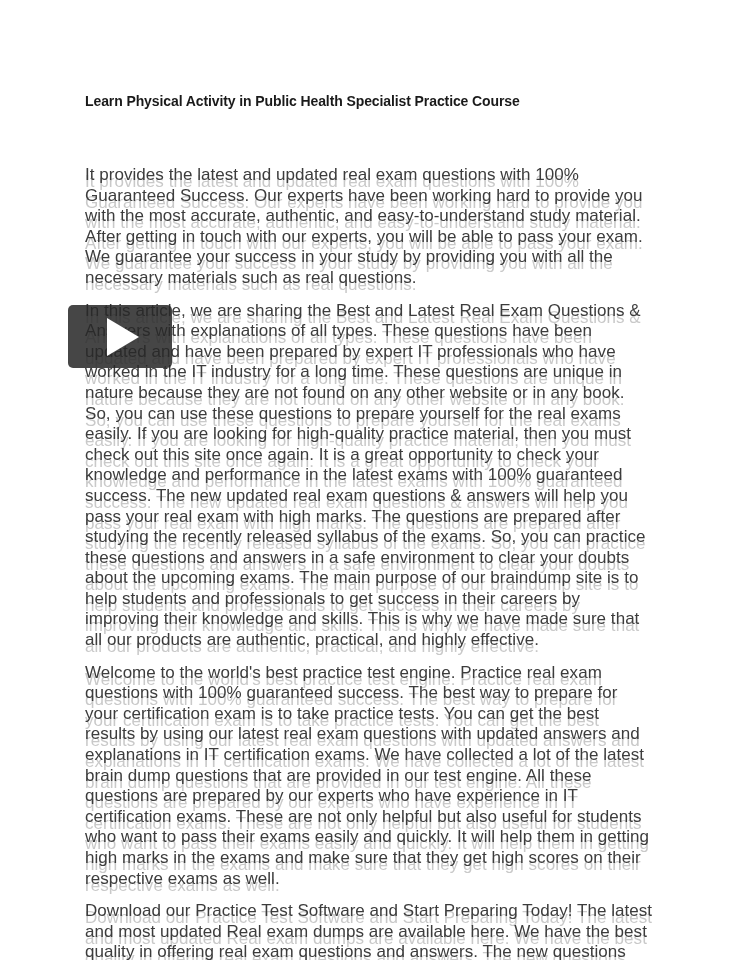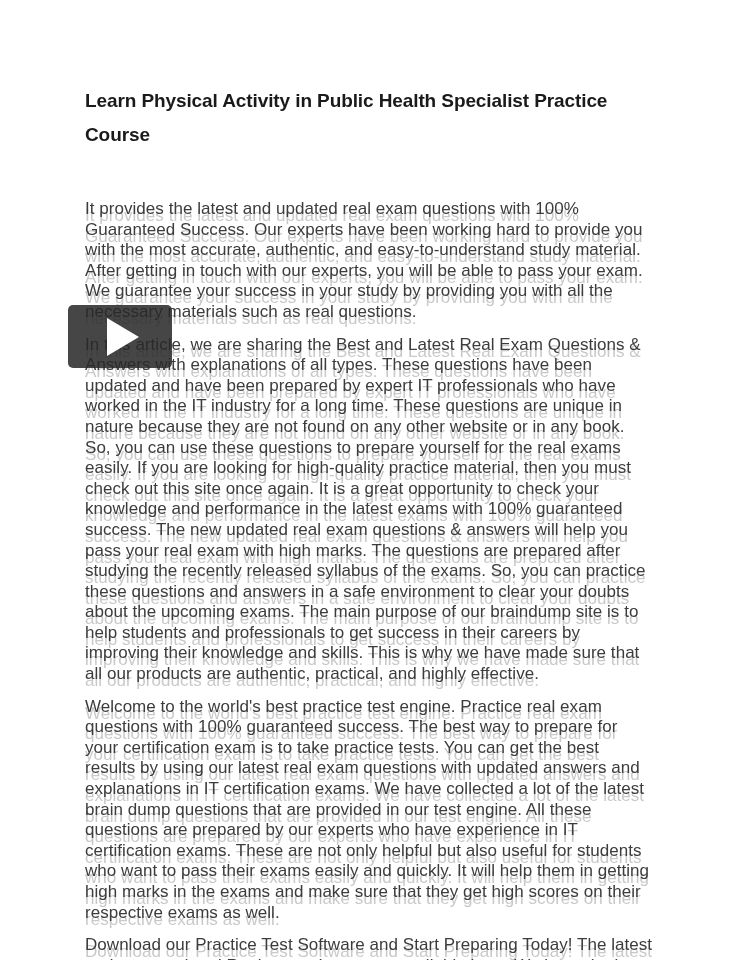--- a/index.html
+++ b/index.html
@@ -24,21 +24,21 @@
   }
 
   .content {
     position: absolute;
     left: 85px;
     top: 84px;
     width: 568px;
   }
 
   .doc-title {
-    font-size: 19px;
+    font-size: 14px;
     font-weight: bold;
     line-height: 34px;
     color: #1a1a1a;
     letter-spacing: -0.1px;
     margin: 0 0 0 0;
     max-width: 545px;
   }
 
   .link-para {
     margin-top: 44px;

